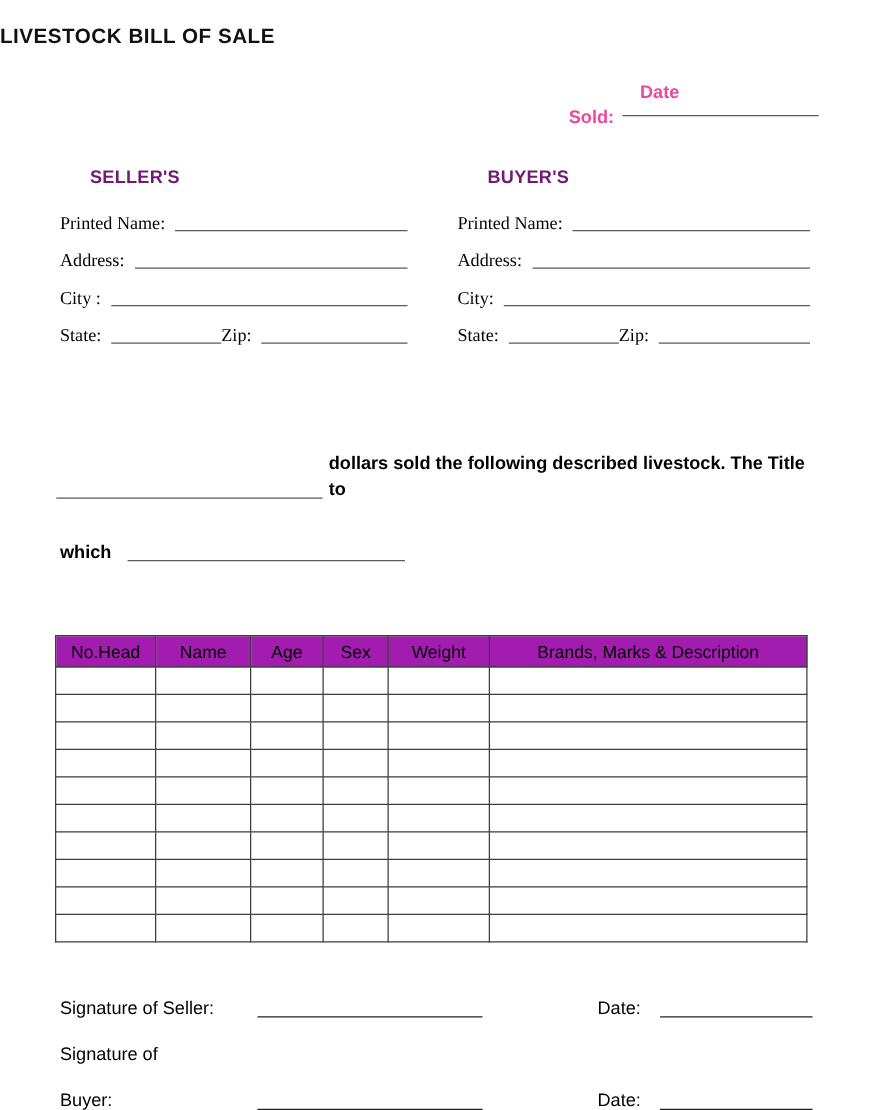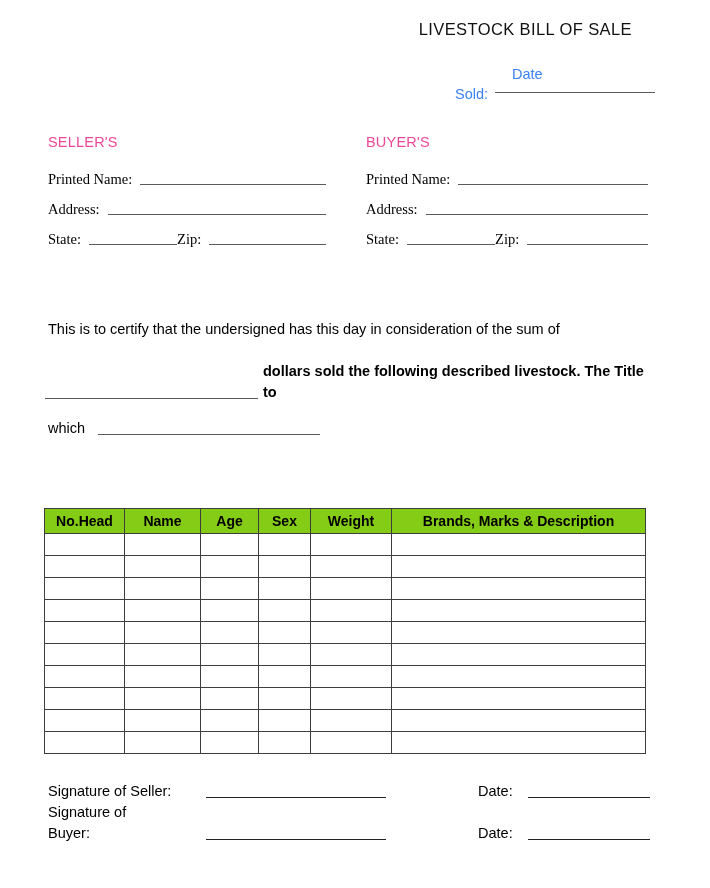--- a/index.html
+++ b/index.html
@@ -21,36 +21,36 @@
     height: 888px;
     background: #ffffff;
   }
 
   
   .doc-title {
     position: absolute;
     left: 0;
     top: 20px;
     width: 632px;
-    text-align: right;
+    text-align: left;
     font-size: 16.5px;
-    font-weight: normal;
+    font-weight: bold;
     letter-spacing: 0.4px;
     color: #111111;
   }
 
   
   .date-sold-block {
     position: absolute;
     left: 455px;
     top: 64px;
     width: 200px;
-    color: #3b82f6;
-    font-size: 14.5px;
-    font-weight: normal;
+    color: #ec4899;
+    font-size: 14.5px;
+    font-weight: bold;
   }
   .date-sold-word {
     display: block;
     text-align: left;
     padding-left: 57px;
     line-height: 20px;
   }
   .date-sold-row {
     display: flex;
     align-items: center;
@@ -68,25 +68,26 @@
   
   .party {
     position: absolute;
     top: 134px;
     font-size: 14.5px;
   }
   .party.seller { left: 48px; width: 278px; }
   .party.buyer  { left: 366px; width: 282px; }
 
   .party-heading {
-    color: #ec4899;
-    font-weight: normal;
+    color: #701a75;
+    font-weight: bold;
     font-size: 14.5px;
     letter-spacing: 0.2px;
     margin-bottom: 8px;
+    margin-left: 24px;
   }
   .field-row {
     display: flex;
     align-items: flex-end;
     height: 30px;
     font-family: Liberation Serif, serif;
   }
   .field-row .lbl {
     white-space: nowrap;
     line-height: 18px;
@@ -130,26 +131,27 @@
     left: 45px;
     top: 398px;
     width: 213px;
     border-bottom: 1.4px solid #5a5a5a;
     height: 0;
   }
 
   .which-row {
     position: absolute;
     left: 48px;
-    top: 418px;
+    top: 432px;
     width: 604px;
     display: flex;
     align-items: flex-end;
     font-size: 14.5px;
     line-height: 21px;
+    font-weight: bold;
   }
   .which-row .rule {
     flex: 0 0 222px;
     border-bottom: 1.4px solid #5a5a5a;
     height: 0;
     margin: 0 10px 4px 13px;
   }
 
   
   .livestock-table {
@@ -161,40 +163,41 @@
     table-layout: fixed;
     font-size: 14px;
   }
   .livestock-table th,
   .livestock-table td {
     border: 1.4px solid #3d3d3d;
     height: 22px;
     padding: 0;
   }
   .livestock-table th {
-    font-weight: bold;
+    font-weight: normal;
     text-align: center;
     height: 24px;
     line-height: 24px;
-    background: #84cc16;
+    background: #a21caf;
   }
   .livestock-table td { height: 21px; }
 
   
   .sig-area {
     position: absolute;
     left: 48px;
     top: 780px;
     width: 604px;
     font-size: 14.5px;
   }
   .sig-row {
     display: flex;
     align-items: flex-end;
     height: 21px;
+    margin-top: 16px;
   }
   .sig-label { width: 158px; line-height: 20px; white-space: nowrap; }
   .sig-rule {
     width: 180px;
     border-bottom: 1.4px solid #222222;
     height: 0;
     margin-bottom: 3px;
   }
   .sig-rule.blank { border-bottom: none; }
   .sig-spacer { width: 92px; }
@@ -229,20 +232,24 @@
     <div class="field-row">
       <span class="lbl">Printed Name:</span>
       <span class="rule"></span>
     </div>
 
     <div class="field-row">
       <span class="lbl">Address:</span>
       <span class="rule"></span>
     </div>
 
+    <div class="field-row">
+      <span class="lbl">City :</span>
+      <span class="rule"></span>
+    </div>
 
     <div class="field-row">
       <span class="lbl">State:</span>
       <span class="rule state-rule"></span>
       <span class="lbl zip">Zip:</span>
       <span class="rule"></span>
     </div>
   </div>
 
   <div class="party buyer">
@@ -251,30 +258,33 @@
     <div class="field-row">
       <span class="lbl">Printed Name:</span>
       <span class="rule"></span>
     </div>
 
     <div class="field-row">
       <span class="lbl">Address:</span>
       <span class="rule"></span>
     </div>
 
+    <div class="field-row">
+      <span class="lbl">City:</span>
+      <span class="rule"></span>
+    </div>
 
     <div class="field-row">
       <span class="lbl">State:</span>
       <span class="rule state-rule"></span>
       <span class="lbl zip">Zip:</span>
       <span class="rule"></span>
     </div>
   </div>
 
-  <div class="certify">This is to certify that the undersigned has this day in consideration of the sum of</div>
   <div class="certify-line2">
     <span class="certify-indent">dollars sold the following described livestock. The Title to</span>
   </div>
   <div class="amount-rule"></div>
 
   <div class="which-row">
     <span>which</span>
     <span class="rule"></span>
   </div>
 

